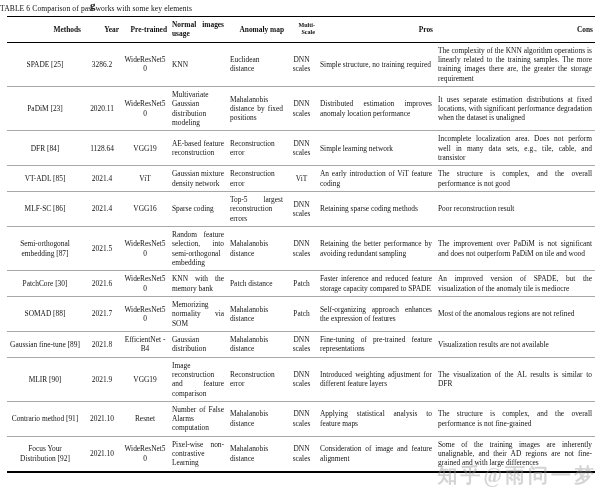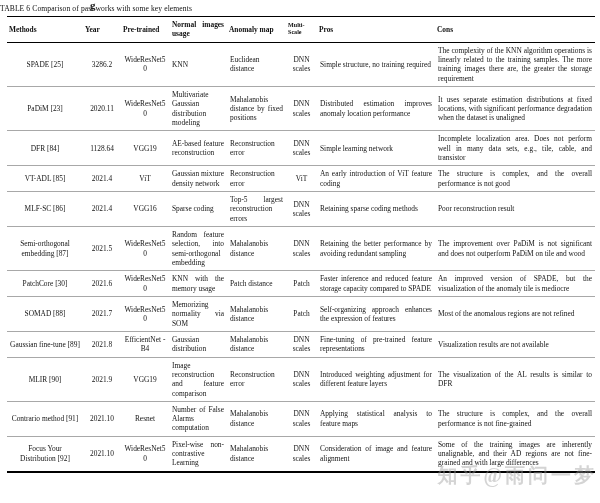--- a/index.html
+++ b/index.html
@@ -21,21 +21,21 @@
     width:588px;margin-left:7px;
     font-size:7.4px;line-height:1.26;
   }
   col.c1{width:76px}col.c2{width:38px}col.c3{width:48px}col.c4{width:58px}
   col.c5{width:59px}col.c6{width:31px}col.c7{width:118px}col.c8{width:160px}
   thead tr{
     border-top:1.8px solid #000;
     border-bottom:1.6px solid #000;
   }
   th{
-    font-weight:bold;font-size:7.4px;padding:3px 2px;text-align:left;
+    font-weight:bold;font-size:7.4px;padding:3px 2px;text-align:right;
     vertical-align:middle;
   }
   th.small{font-size:6.1px;line-height:1.15;}
   th.justify{text-align:justify;text-align-last:justify;padding-left:3px;padding-right:3px;margin-top:8px;}
   tbody tr{border-top:0.9px solid #a8a8a8;}
   tbody tr:first-child{border-top:none;}
   table{border-bottom:2.2px solid #000;}
   td{
     padding:3px 3px;vertical-align:middle;color:#141414;
     word-wrap:break-word;
@@ -144,21 +144,21 @@
     <td class="just">Mahalanobis distance</td>
     <td class="center">DNN scales</td>
     <td class="just">Retaining the better performance by avoiding redundant sampling</td>
     <td class="just">The improvement over PaDiM is not significant and does not outperform PaDiM on tile and wood</td>
   </tr>
 
   <tr>
     <td class="center">PatchCore [30]</td>
     <td class="center">2021.6</td>
     <td class="center">WideResNet50</td>
-    <td class="just">KNN with the memory usage</td>
+    <td class="just">KNN with the memory bank</td>
     <td class="just">Patch distance</td>
     <td class="center">Patch</td>
     <td class="just">Faster inference and reduced feature storage capacity compared to SPADE</td>
     <td class="just">An improved version of SPADE, but the visualization of the anomaly tile is mediocre</td>
   </tr>
 
   <tr>
     <td class="center">SOMAD [88]</td>
     <td class="center">2021.7</td>
     <td class="center">WideResNet50</td>

